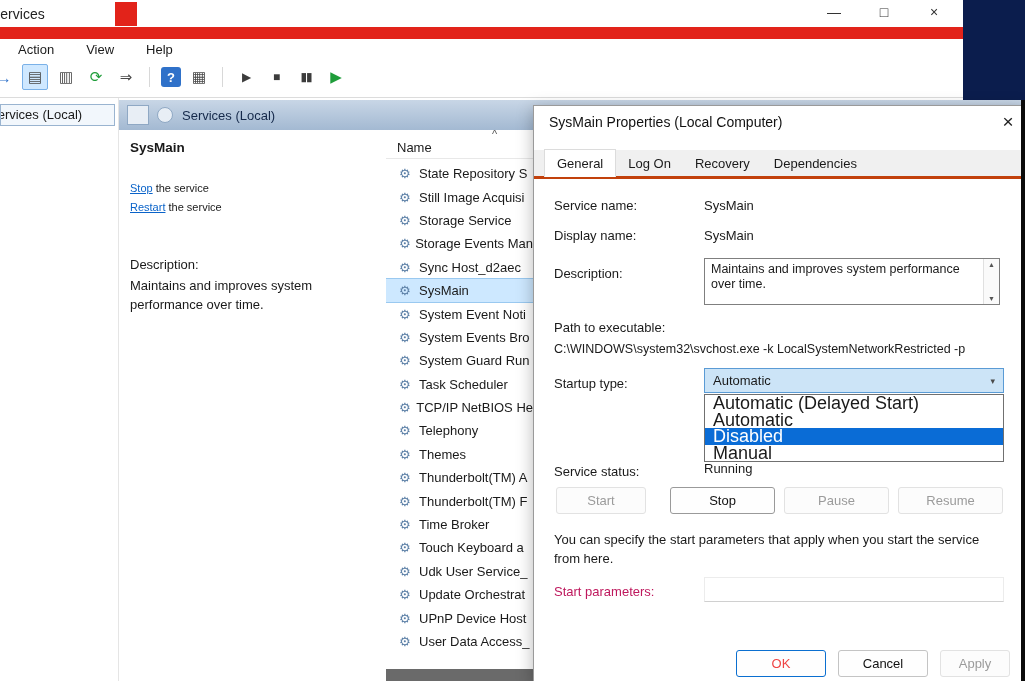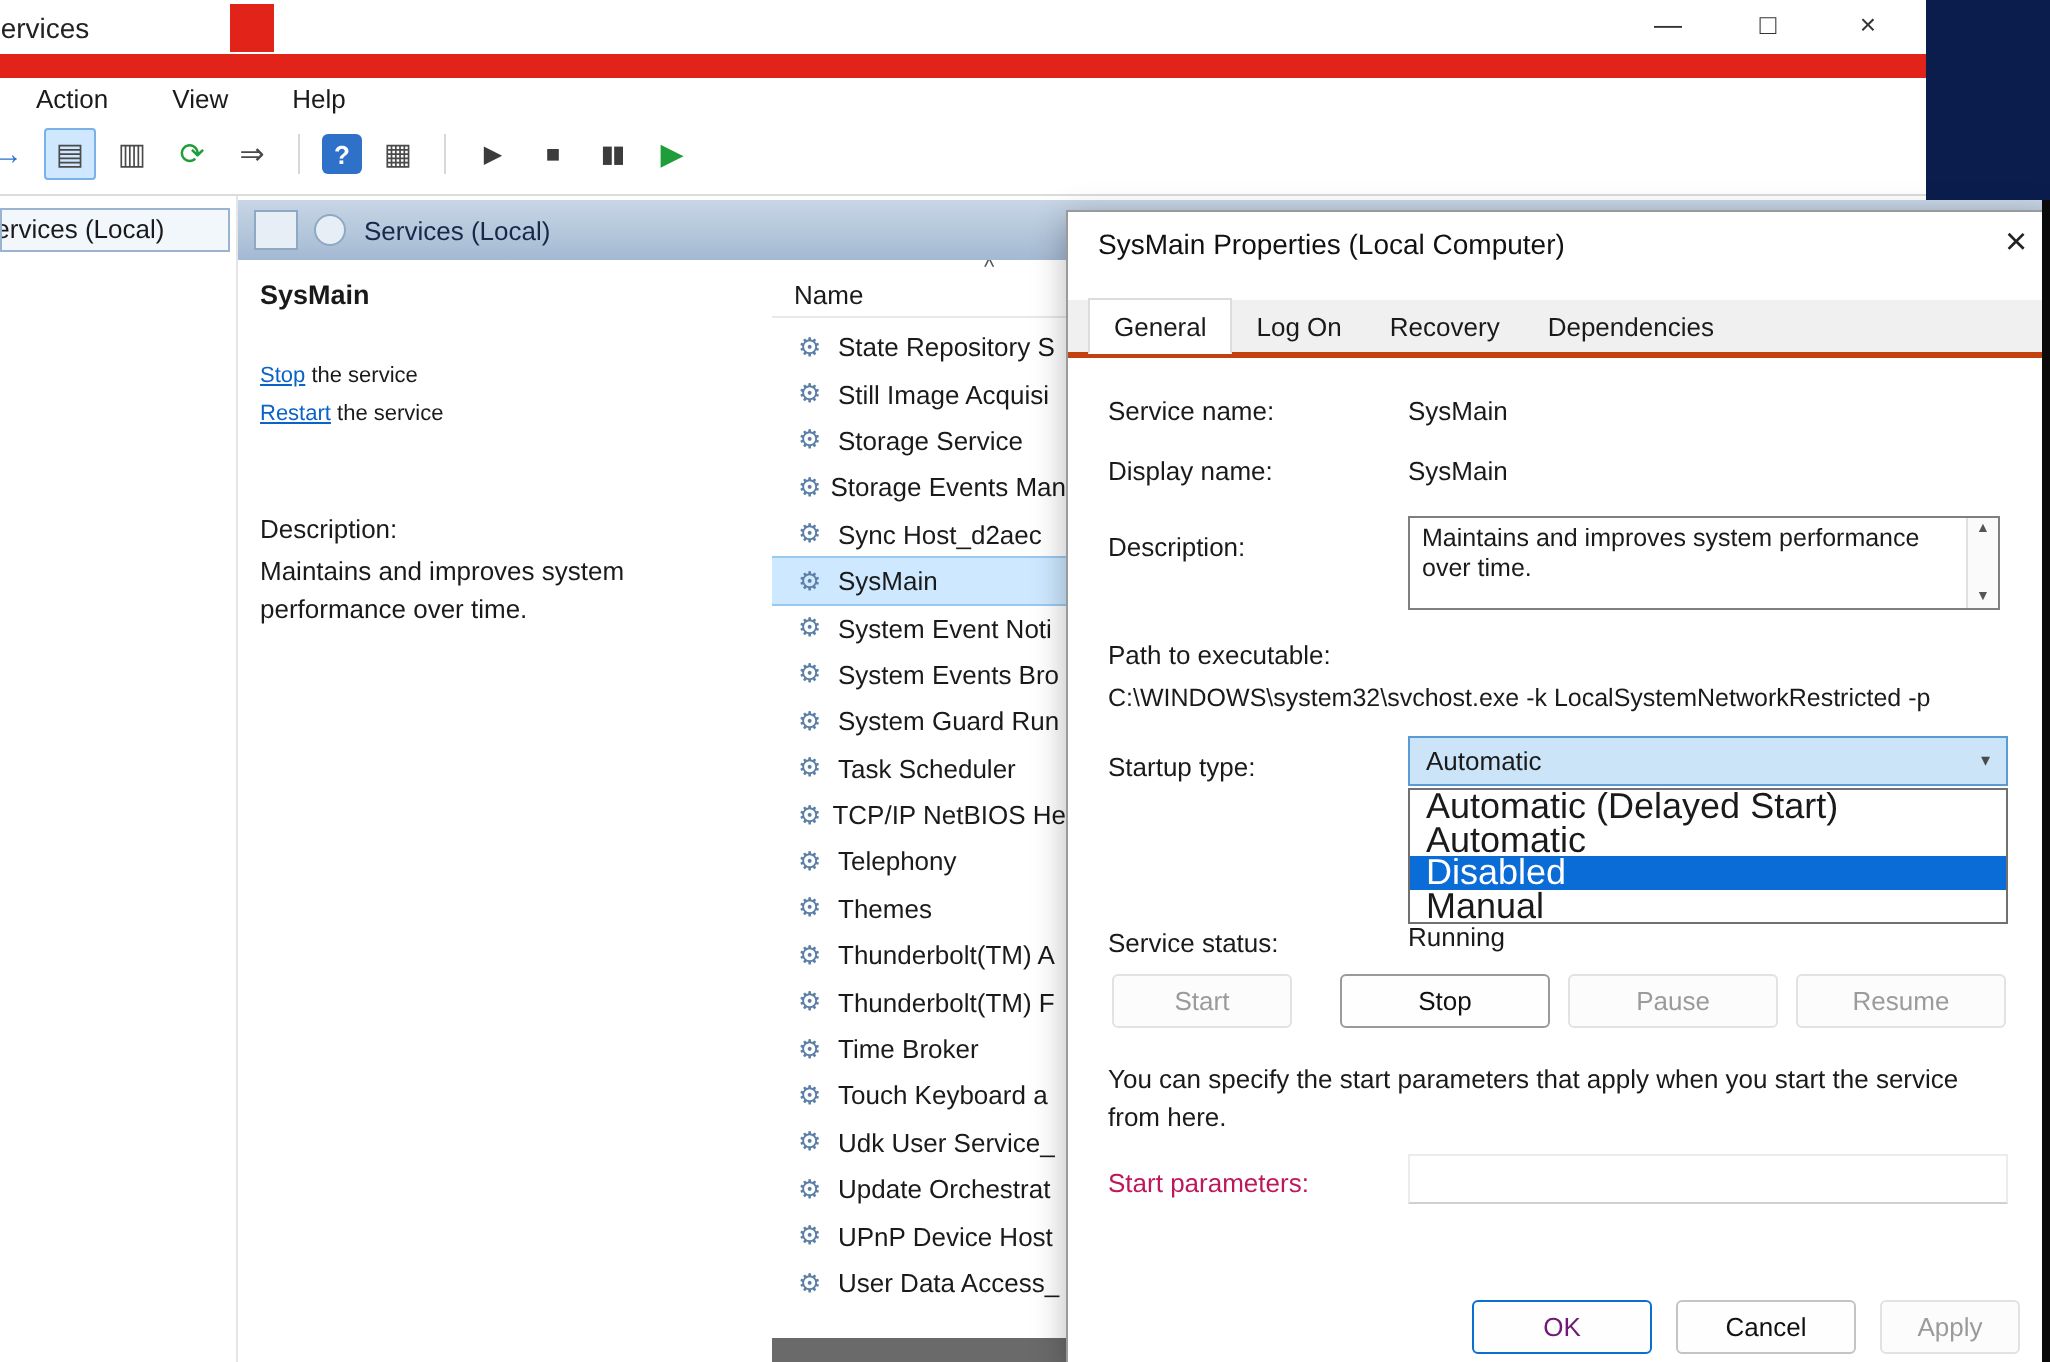--- a/index.html
+++ b/index.html
@@ -91,21 +91,21 @@
   .btn{position:absolute;height:27px;background:#fefefe;border:1px solid #d2d2d2;border-radius:3px;
        font-size:13px;text-align:center;line-height:25px;box-sizing:border-box;}
   .btn.disabled{color:#9b9b9b;background:#fcfcfc;border-color:#e2e2e2;}
   .btn-start{left:22px;top:381px;width:90px;}
   .btn-stop{left:136px;top:381px;width:105px;border-color:#9a9a9a;color:#111;}
   .btn-pause{left:250px;top:381px;width:105px;}
   .btn-resume{left:364px;top:381px;width:105px;}
   .hint{position:absolute;left:20px;top:424px;width:445px;line-height:19px;}
   .param-input{position:absolute;left:170px;top:471px;width:300px;height:25px;background:#fff;
                border:1px solid #ececec;border-bottom:1px solid #d0d0d0;box-sizing:border-box;}
-  .btn-ok{left:202px;top:544px;width:90px;border-color:#0b6fd0;color:#701a75;}
+  .btn-ok{left:202px;top:544px;width:90px;border-color:#0b6fd0;color:#ef4444;}
   .btn-cancel{left:304px;top:544px;width:90px;border-color:#c4c4c4;color:#111;}
   .btn-apply{left:406px;top:544px;width:70px;}
 </style>
 </head>
 <body>
 
 <div id="screen">
 
   <div class="titlebar">
     <span class="win-title">Services</span>

